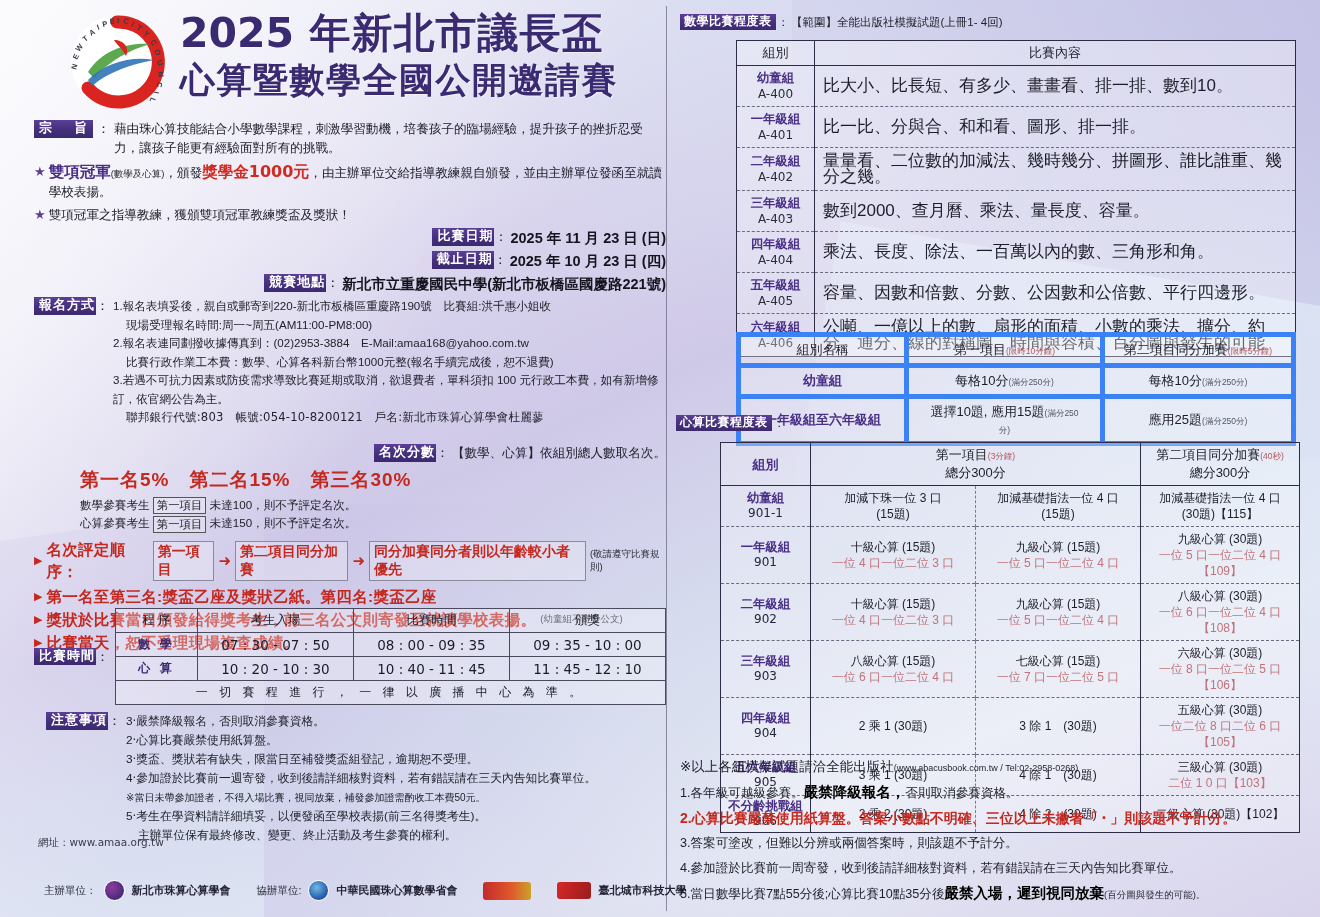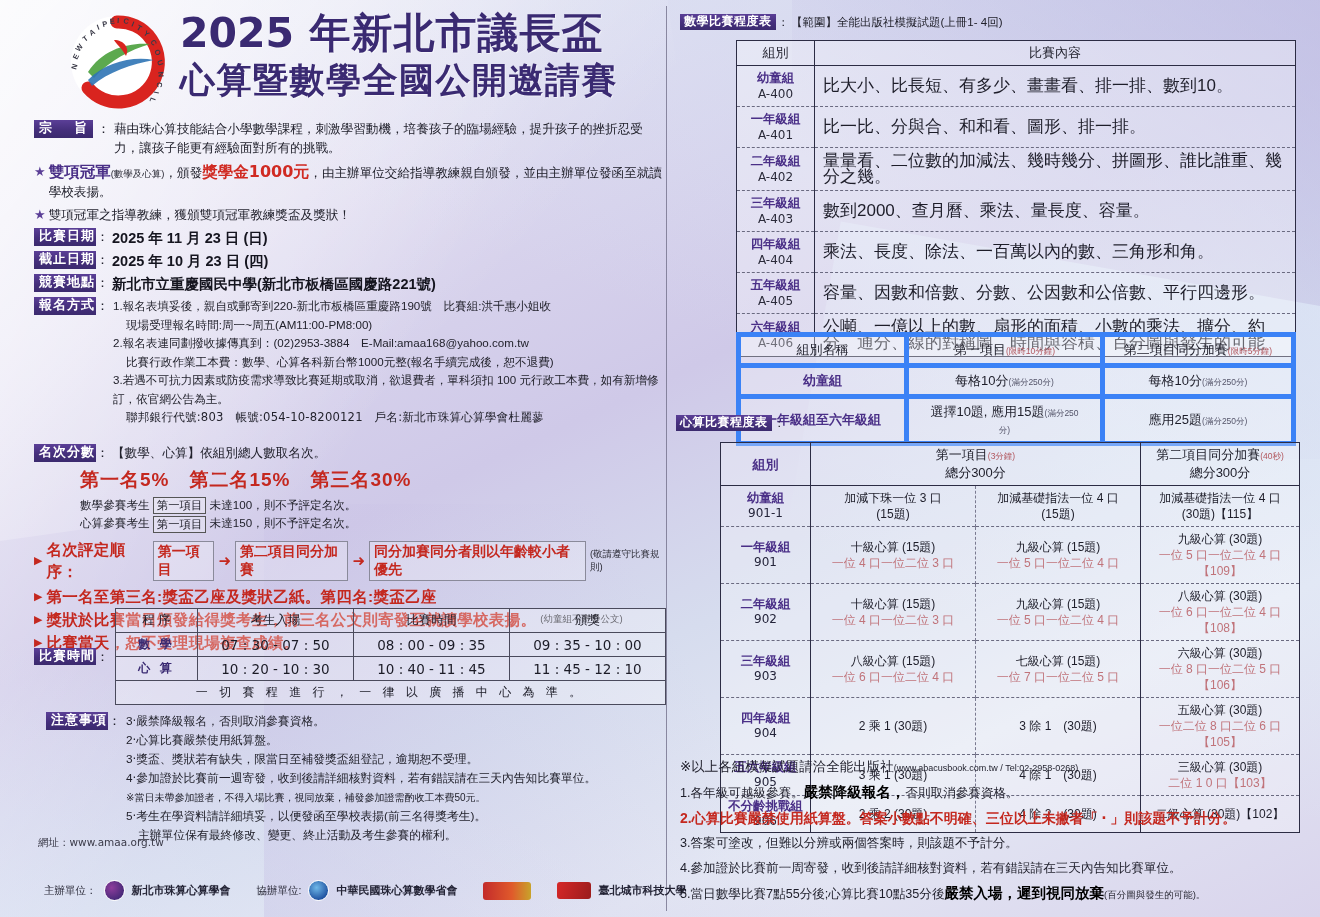--- a/index.html
+++ b/index.html
@@ -82,21 +82,21 @@
   #purpose-text { width:560px; }
   .star-line { display:flex; gap:3px; margin-top:5px; font-size:12.6px; color:#21212c; line-height:18px;}
   .star { color:#5b3f97; font-size:13px; line-height:17px; }
   .b-purple { color:#4a2f87; font-weight:bold; font-size:15.5px; }
   .small-note { font-size:9.5px; color:#2a2a35; }
   .prize-amt { color:#d02a22; font-weight:bold; font-size:16px; font-family:"DejaVu Sans",sans-serif;margin-top:40px;}
   .prize-word { color:#d02a22; font-weight:bold; font-size:15.5px;}
 
   
   #info { position:absolute; left:34px; top:228px; width:632px; }
-  .info-row { display:flex; align-items:flex-start; margin-bottom:3px; }
+  .info-row { display:flex; align-items:flex-start; margin-bottom:3px;justify-content:flex-end; }
   .chip-4 { width:62px; font-size:13px; text-align:justify; text-align-last:justify;}
   .info-val { font-size:14.5px; font-weight:bold; color:#15151f; line-height:20px; padding-left:3px;}
   .reg-list { font-size:11.6px; line-height:18.5px; color:#22222c; padding-left:4px; width:560px;}
   .reg-list .indent { padding-left:13px; display:block;}
   .mono-ish { font-family:"DejaVu Sans",sans-serif; letter-spacing:.2px; }
 
   
   #ranking { position:absolute; left:34px; top:444px; width:632px; }
   #rank-pcts { font-size:19px; font-weight:bold; color:#c4281f; letter-spacing:1px; margin:4px 0 3px 46px; }
   .rank-line { font-size:11.6px; color:#22222c; margin-left:46px; line-height:18px;}

